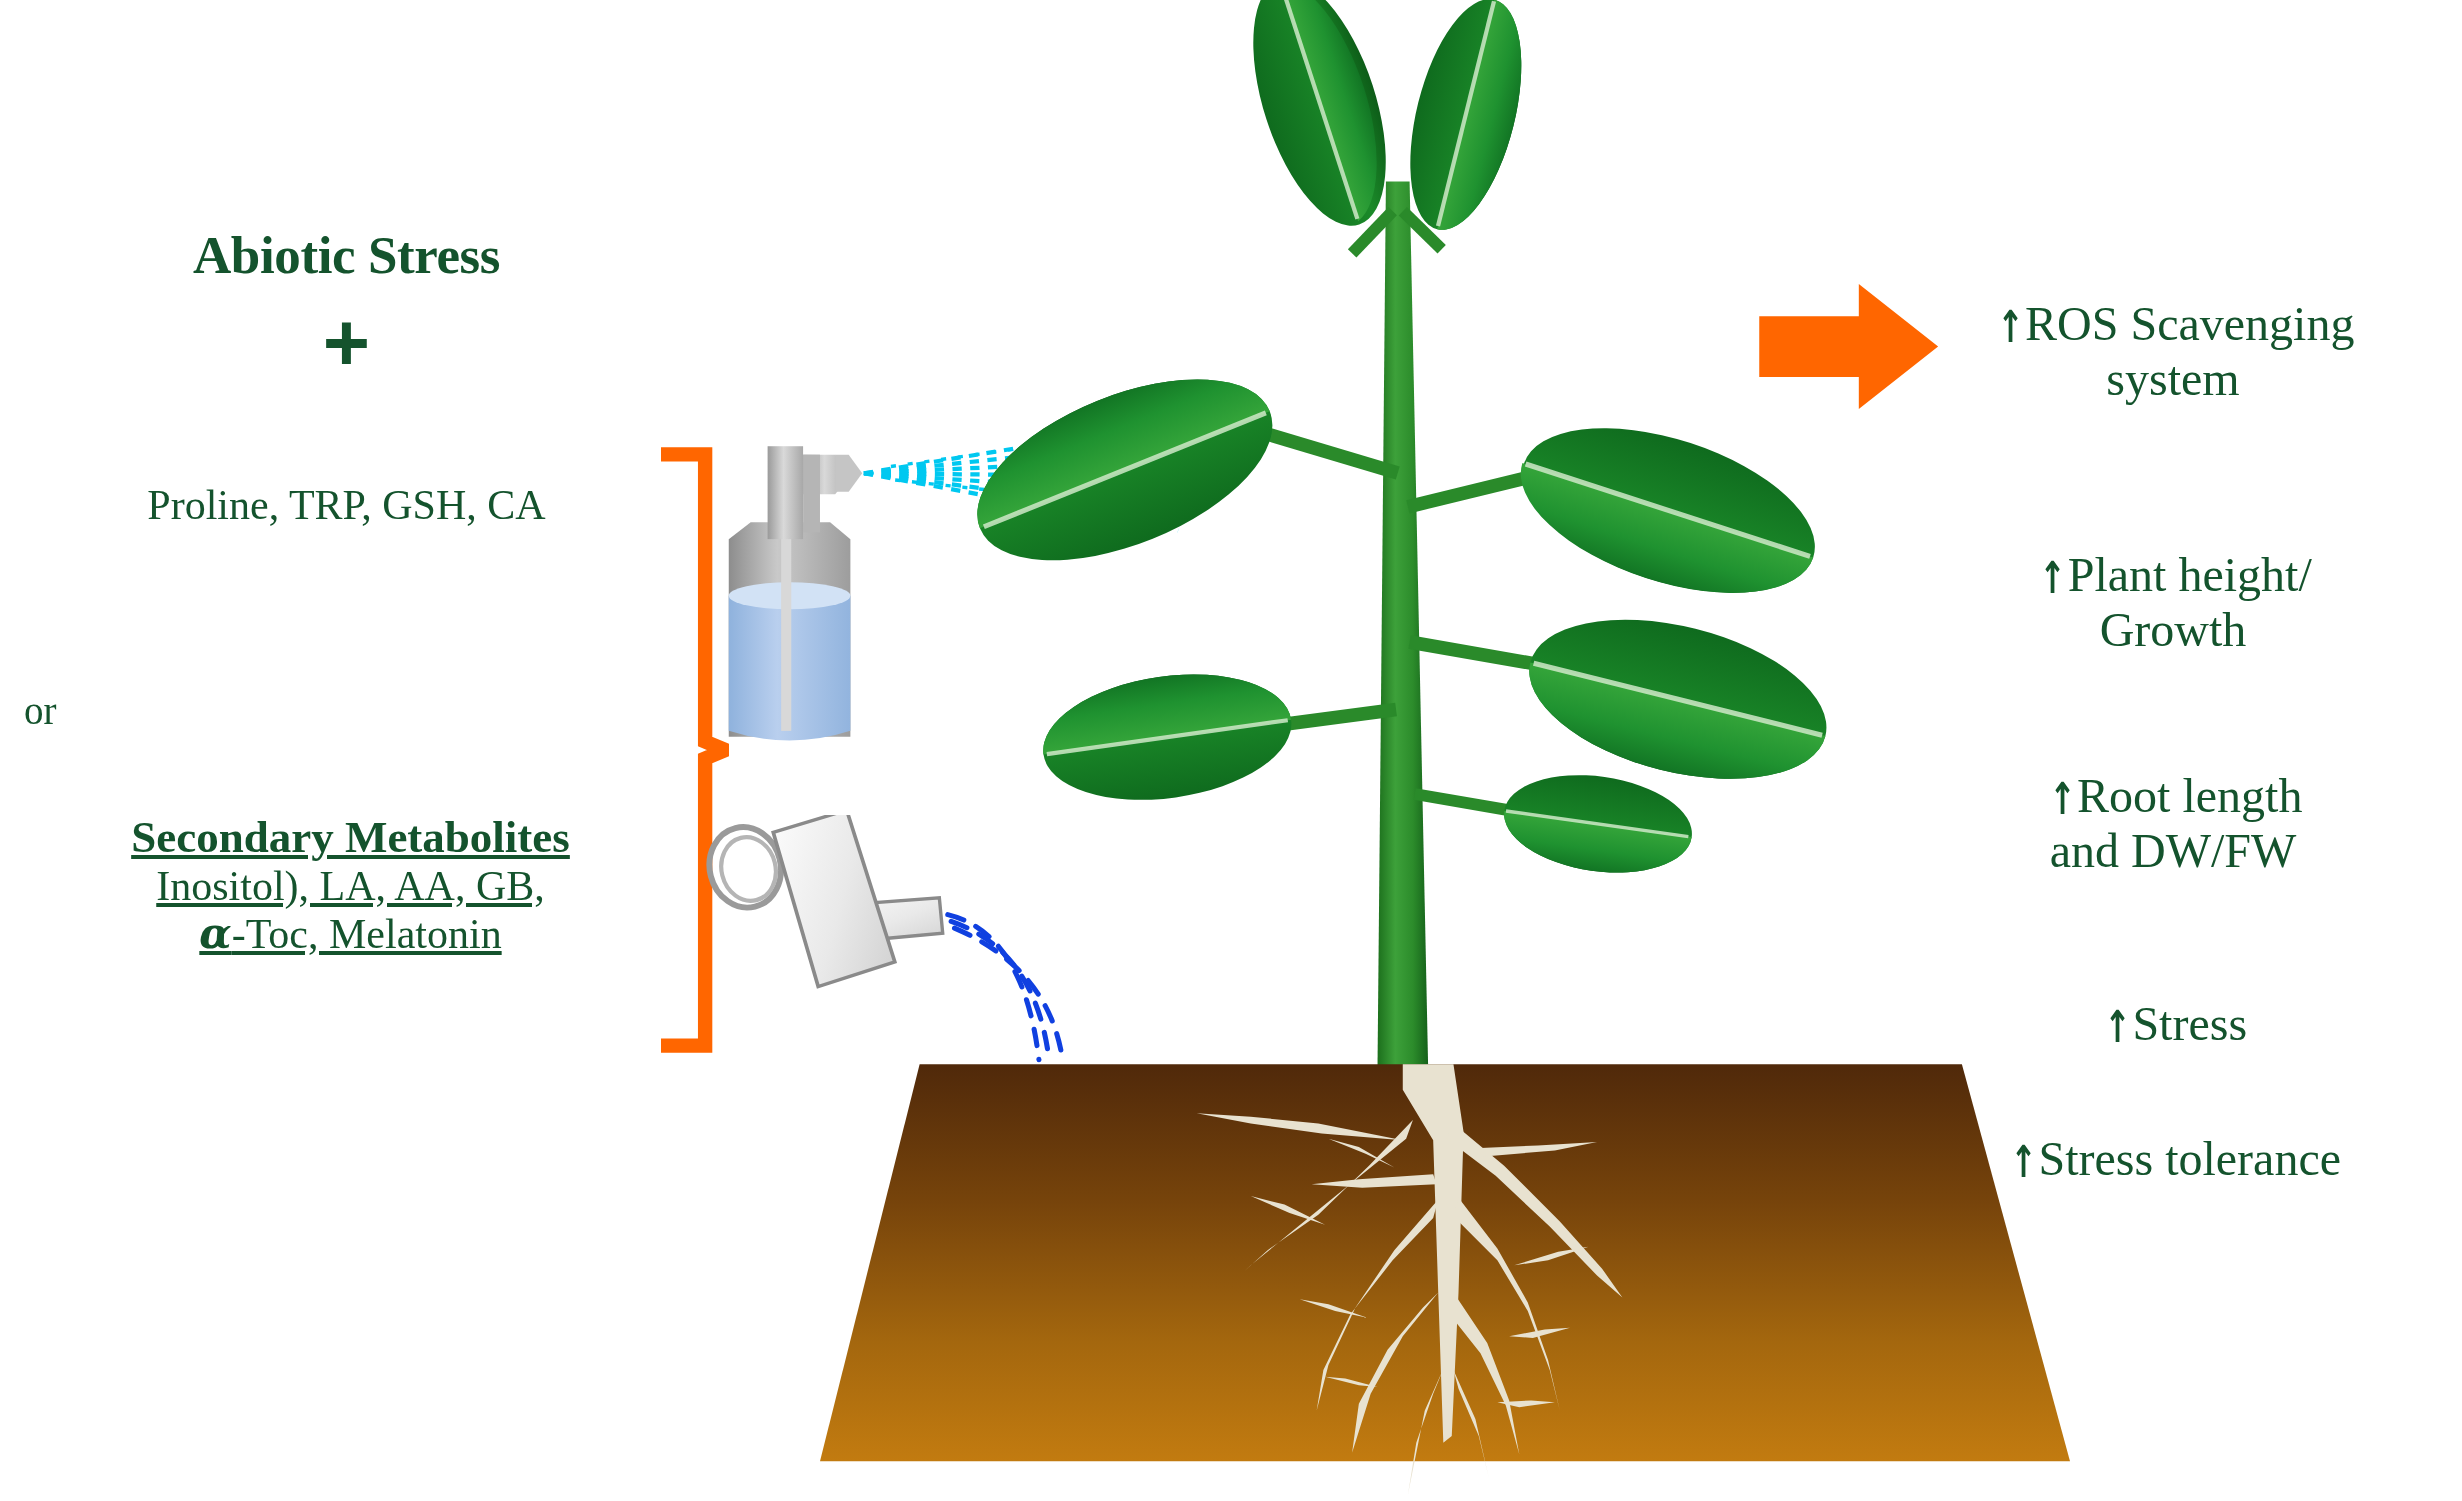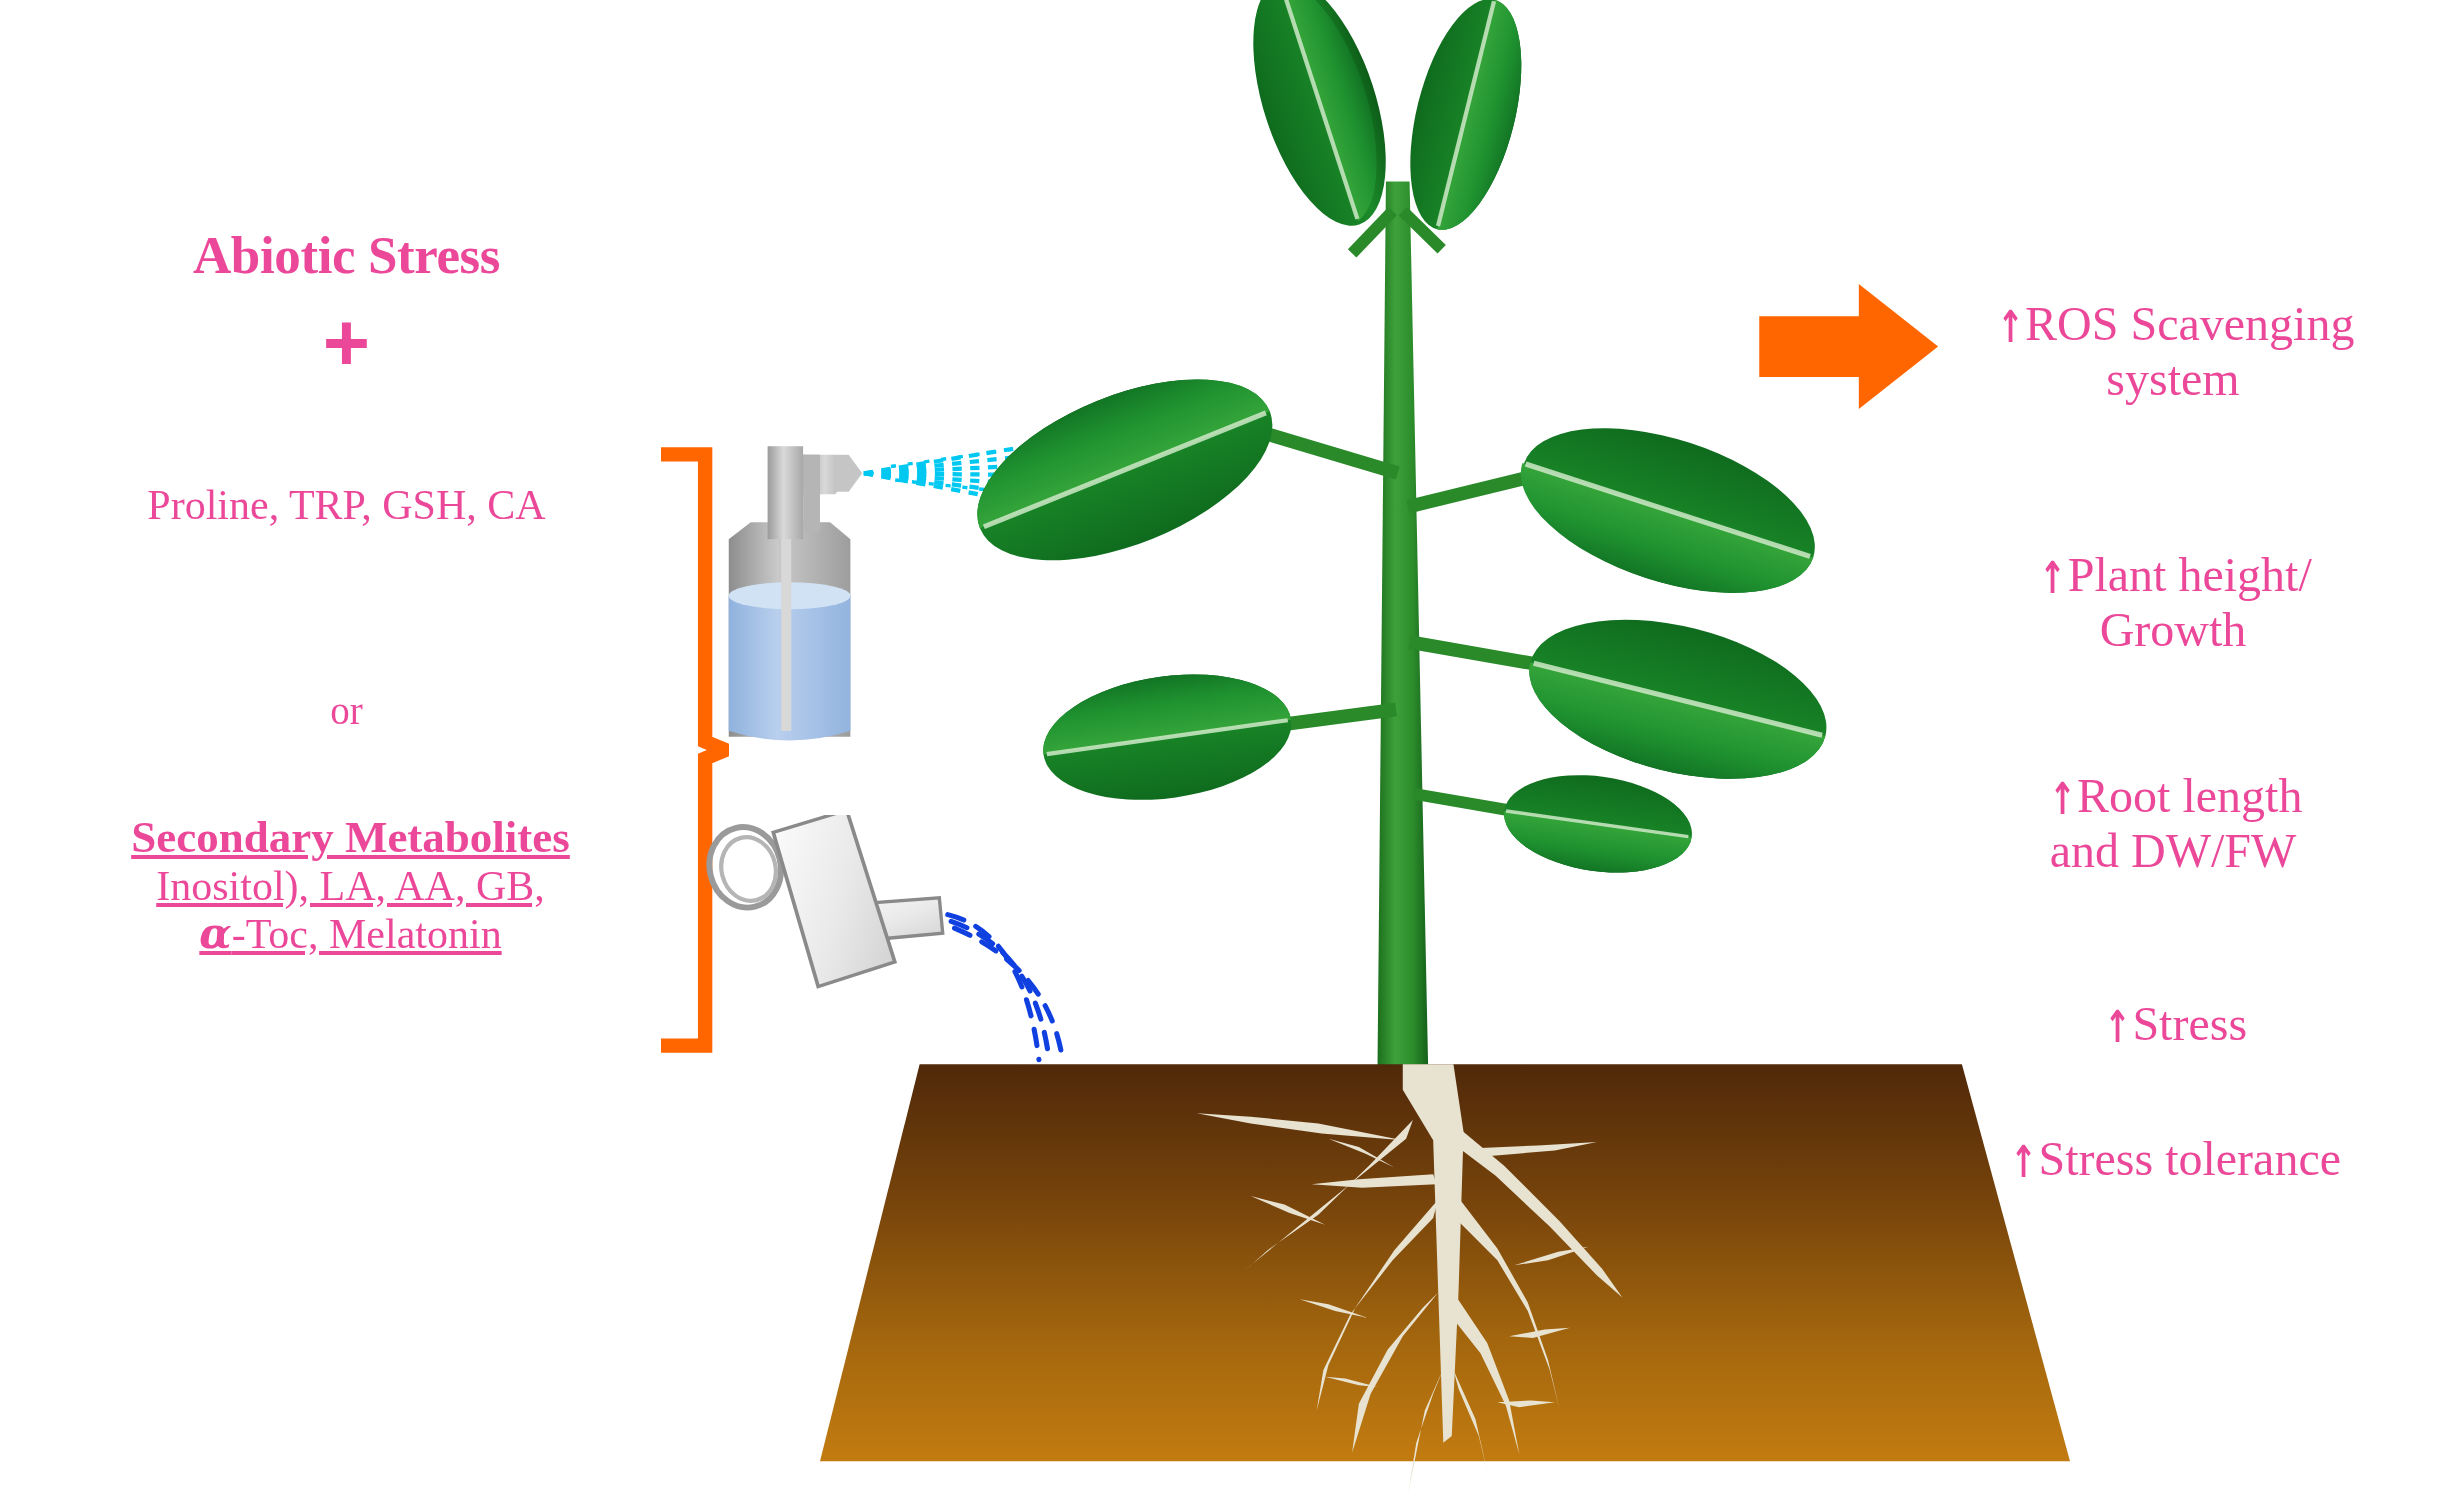--- a/index.html
+++ b/index.html
@@ -7,21 +7,21 @@
     padding: 0;
     background: #ffffff;
   }
   #canvas {
     position: relative;
     width: 2462px;
     height: 1502px;
     background: #ffffff;
     overflow: hidden;
     font-family: "Liberation Serif", "DejaVu Serif", serif;
-    color: #ec4899;
+    color: #14532d;
   }
 
   
   .left-col {
     position: absolute;
     left: 0px;
     top: 228px;
     width: 693px;
     text-align: center;
   }
@@ -54,21 +54,21 @@
     font-size: 39px;
     line-height: 1;
   }
   .alpha-bold {
     font-weight: bold;
     font-style: italic;
     font-family: "DejaVu Serif", "Liberation Serif", serif;
   }
 
   .block-primary { position: absolute; left: 0px; top: 482px; width: 693px; text-align: center; }
-  .block-or      { position: absolute; left: 0px; top: 691px; width: 693px; text-align: center; }
+  .block-or      { position: absolute; left: 0px; top: 691px; width: 693px; text-align: left; padding-left: 24px; }
   .block-secondary { position: absolute; left: 0px; top: 813px; width: 701px; text-align: center; text-decoration: underline; }
 
   
   .bracket {
     position: absolute;
     left: 661px;
     top: 446px;
     width: 68px;
     height: 608px;
   }

